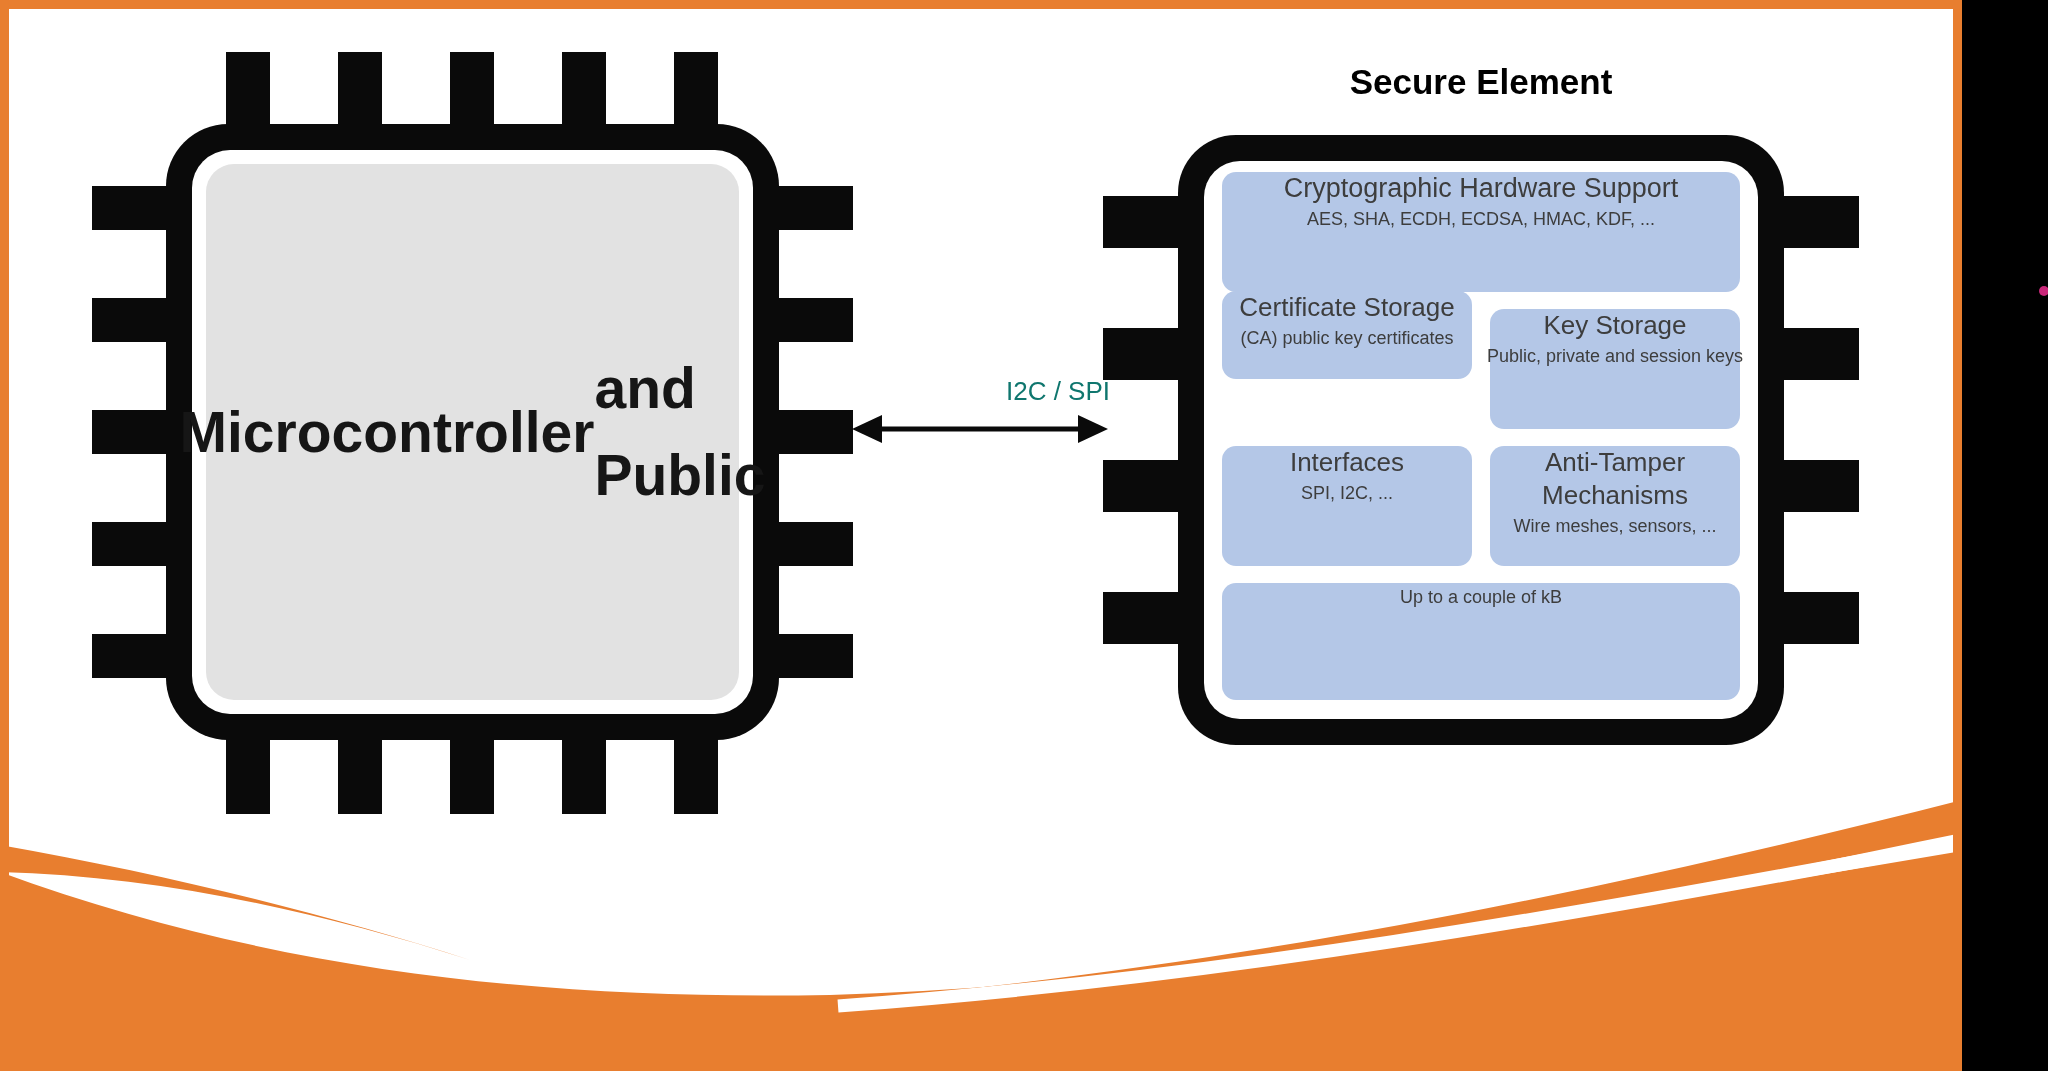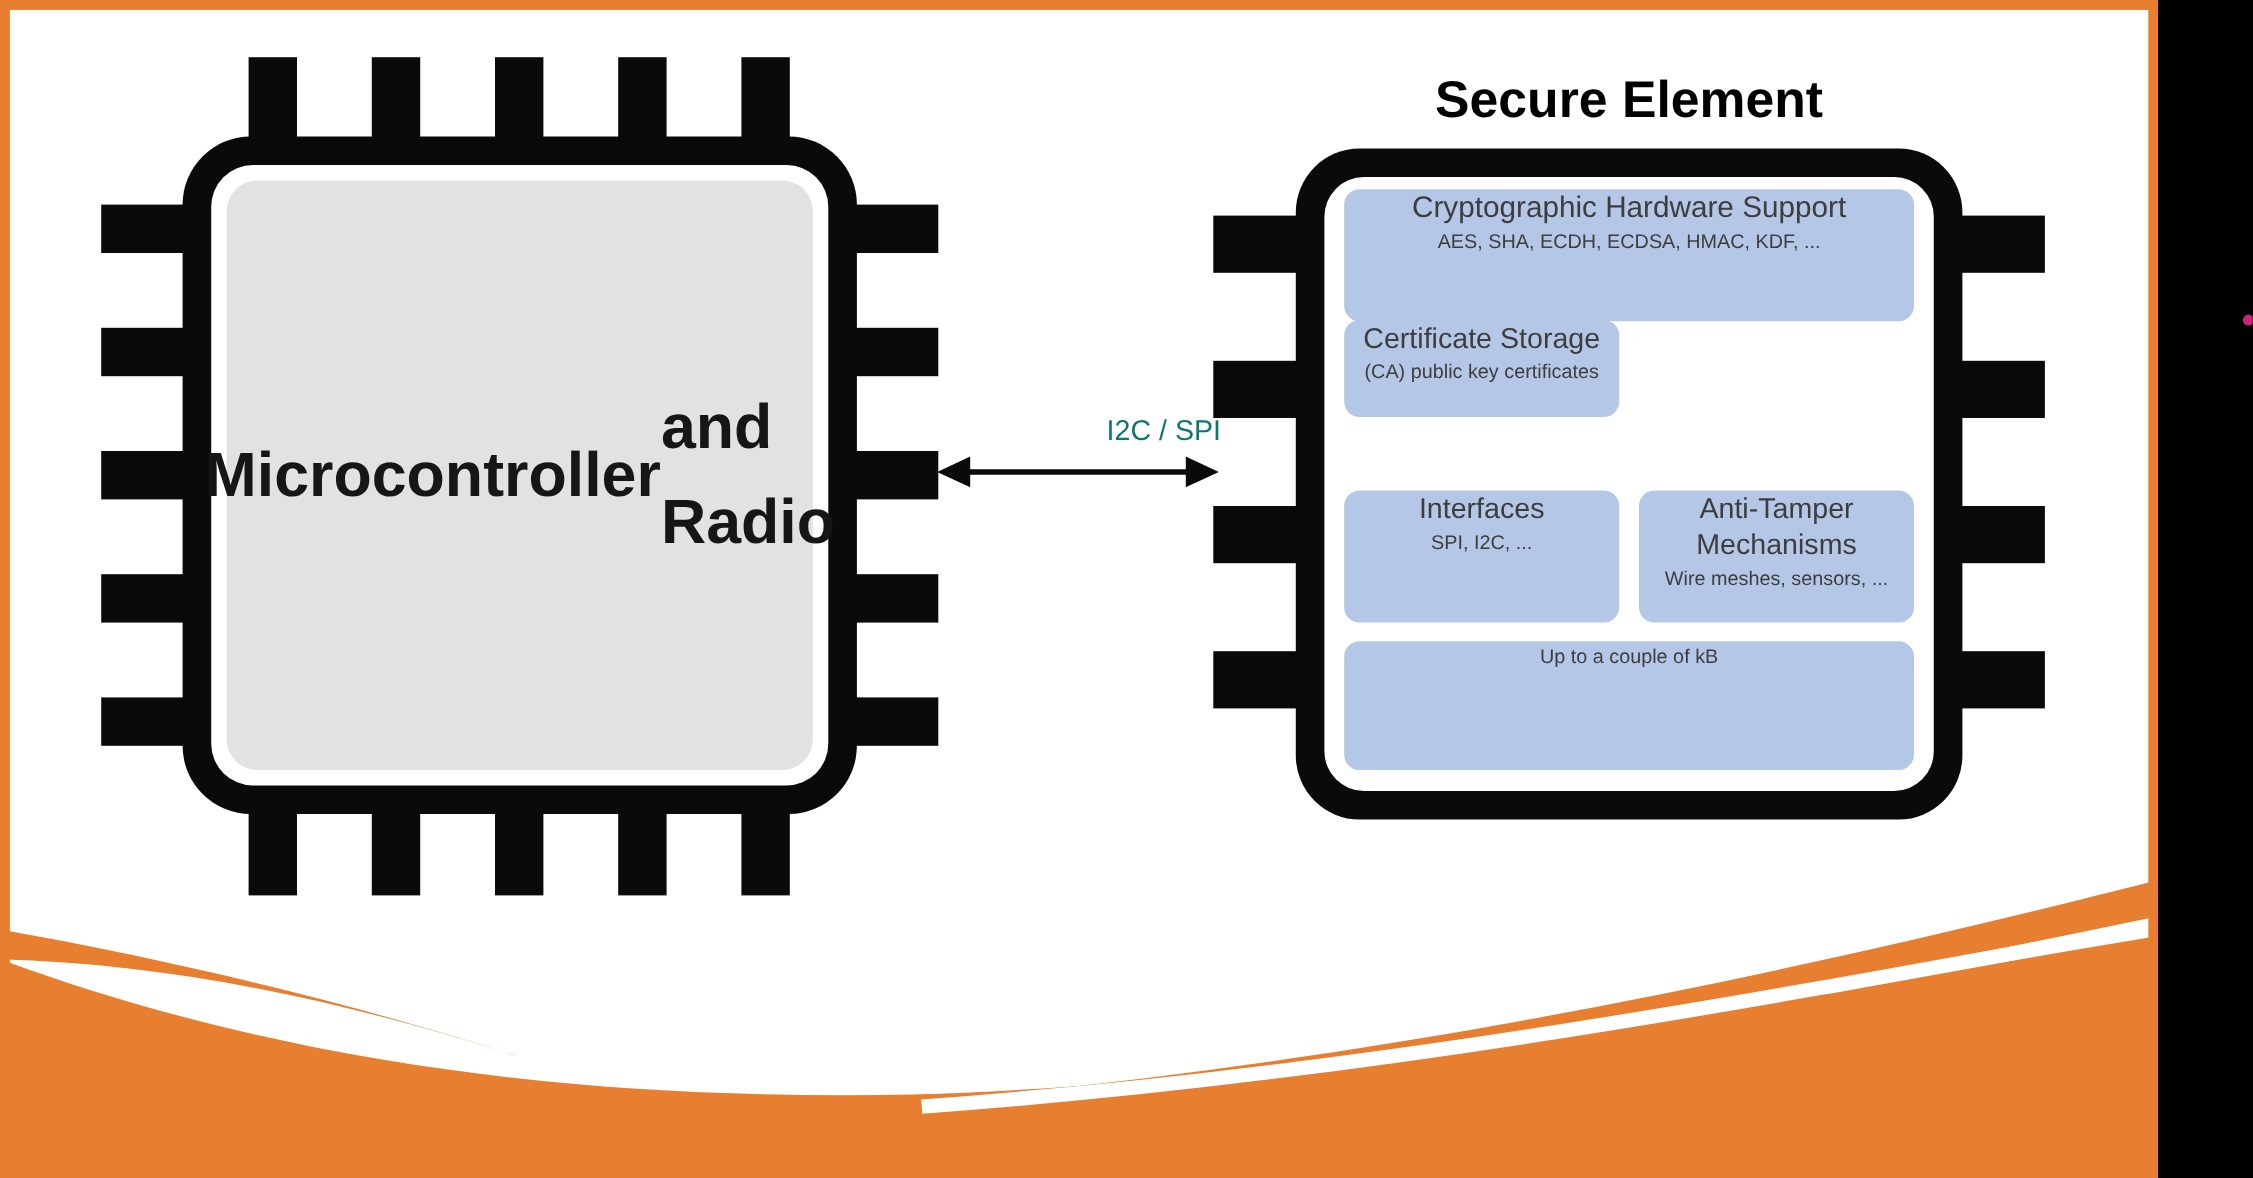--- a/index.html
+++ b/index.html
@@ -44,21 +44,21 @@
   .block.narrow .block-title{font-size:26px;}
   #block-crypto{left:1222px;top:172px;width:518px;height:120px;}
   #block-cert{left:1222px;top:291px;width:250px;height:88px;}
   #block-key{left:1490px;top:309px;width:250px;height:120px;}
   #block-if{left:1222px;top:446px;width:250px;height:120px;}
   #block-tamper{left:1490px;top:446px;width:250px;height:120px;}
   #block-mem{left:1222px;top:583px;width:518px;height:117px;}
   #block-tamper .block-title{max-width:220px;}
 
   #se-title{position:absolute;left:1178px;top:62px;width:606px;text-align:center;
-            font-size:47px;font-weight:bold;color:#000;}
+            font-size:35px;font-weight:bold;color:#000;}
 
   
   #bus-label{position:absolute;left:850px;top:370px;width:260px;height:42px;line-height:42px;
              text-align:right;font-size:26px;color:#0f766e;}
   #bus-arrow{position:absolute;left:850px;top:378px;}
 
   #wave{position:absolute;left:0;top:0;}
 </style>
 </head>
 <body>
@@ -99,21 +99,21 @@
     <i class="pin" style="left:777px;top:186px;width:76px;height:44px"></i>
     <i class="pin" style="left:777px;top:298px;width:76px;height:44px"></i>
     <i class="pin" style="left:777px;top:410px;width:76px;height:44px"></i>
     <i class="pin" style="left:777px;top:522px;width:76px;height:44px"></i>
     <i class="pin" style="left:777px;top:634px;width:76px;height:44px"></i>
 
     <div id="left-chip-body" class="chip-body">
       <div id="left-chip-inner">
         <div id="left-chip-panel">
           <span class="line">Microcontroller</span>
-          <span class="line">and Radio</span>
+          <span class="line">and Public</span>
         </div>
       </div>
     </div>
 
     <div id="bus-label">I2C / SPI</div>
     <svg id="bus-arrow" width="260" height="72" viewBox="0 0 260 72">
       <line x1="16" y1="51" x2="244" y2="51" stroke="#0a0a0a" stroke-width="5"></line>
       <polygon points="2,51 32,37 32,65" fill="#0a0a0a"></polygon>
       <polygon points="258,51 228,37 228,65" fill="#0a0a0a"></polygon>
     </svg>
@@ -135,20 +135,24 @@
     </div>
 
     <div id="block-crypto" class="block wide">
       <span class="block-title">Cryptographic Hardware Support</span>
       <span class="block-sub">AES, SHA, ECDH, ECDSA, HMAC, KDF, ...</span>
     </div>
     <div id="block-cert" class="block narrow">
       <span class="block-title">Certificate Storage</span>
       <span class="block-sub">(CA) public key certificates</span>
     </div>
+    <div id="block-key" class="block narrow">
+      <span class="block-title">Key Storage</span>
+      <span class="block-sub">Public, private and session keys</span>
+    </div>
     <div id="block-if" class="block narrow">
       <span class="block-title">Interfaces</span>
       <span class="block-sub">SPI, I2C, ...</span>
     </div>
     <div id="block-tamper" class="block narrow">
       <span class="block-title">Anti-Tamper Mechanisms</span>
       <span class="block-sub">Wire meshes, sensors, ...</span>
     </div>
     <div id="block-mem" class="block wide">
       <span class="block-sub">Up to a couple of kB</span>

